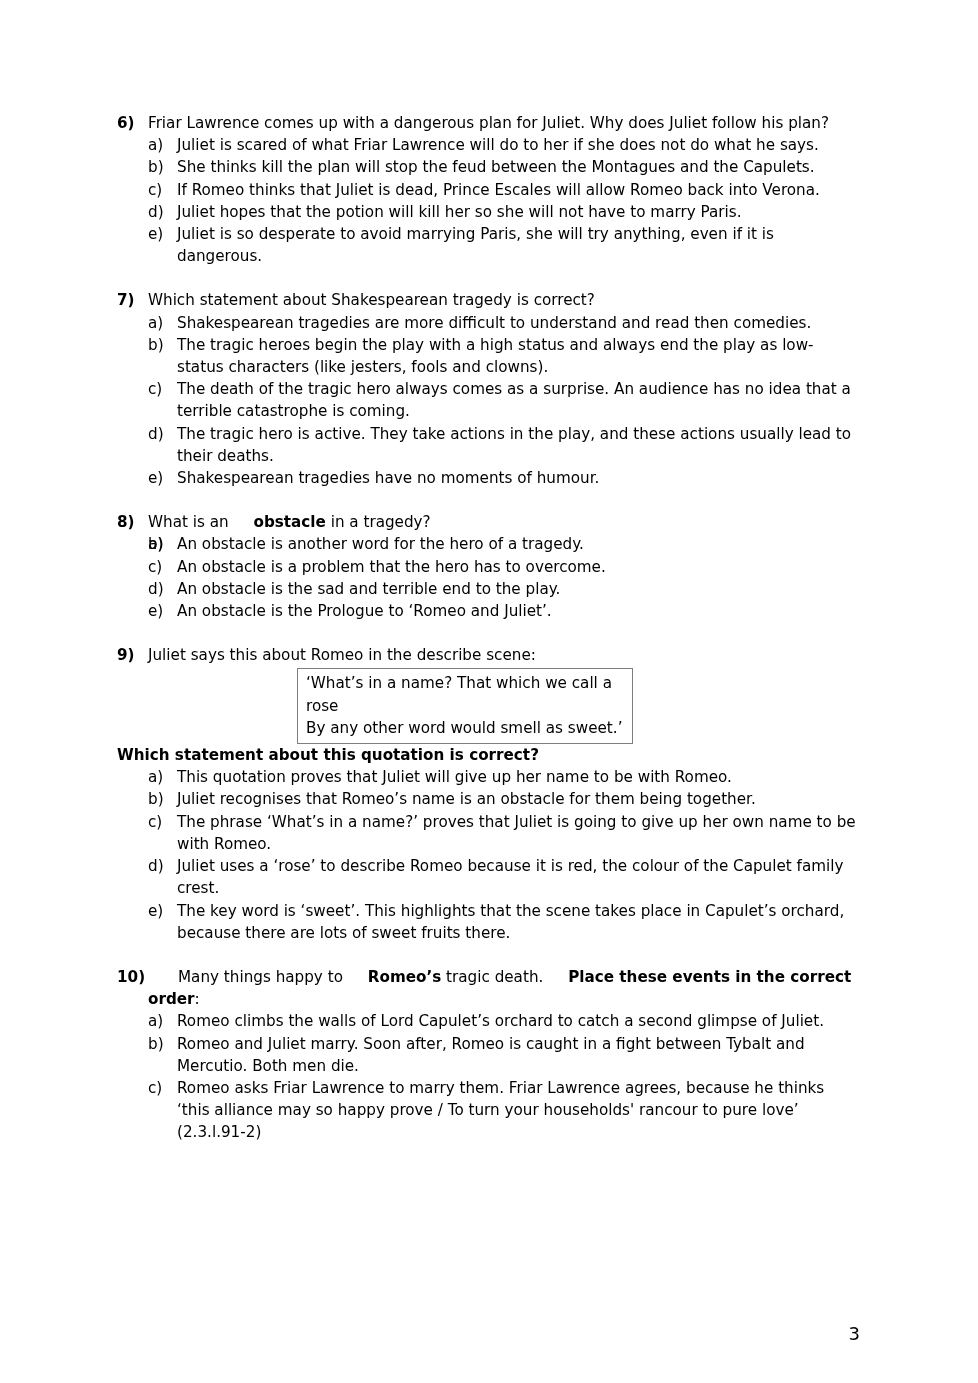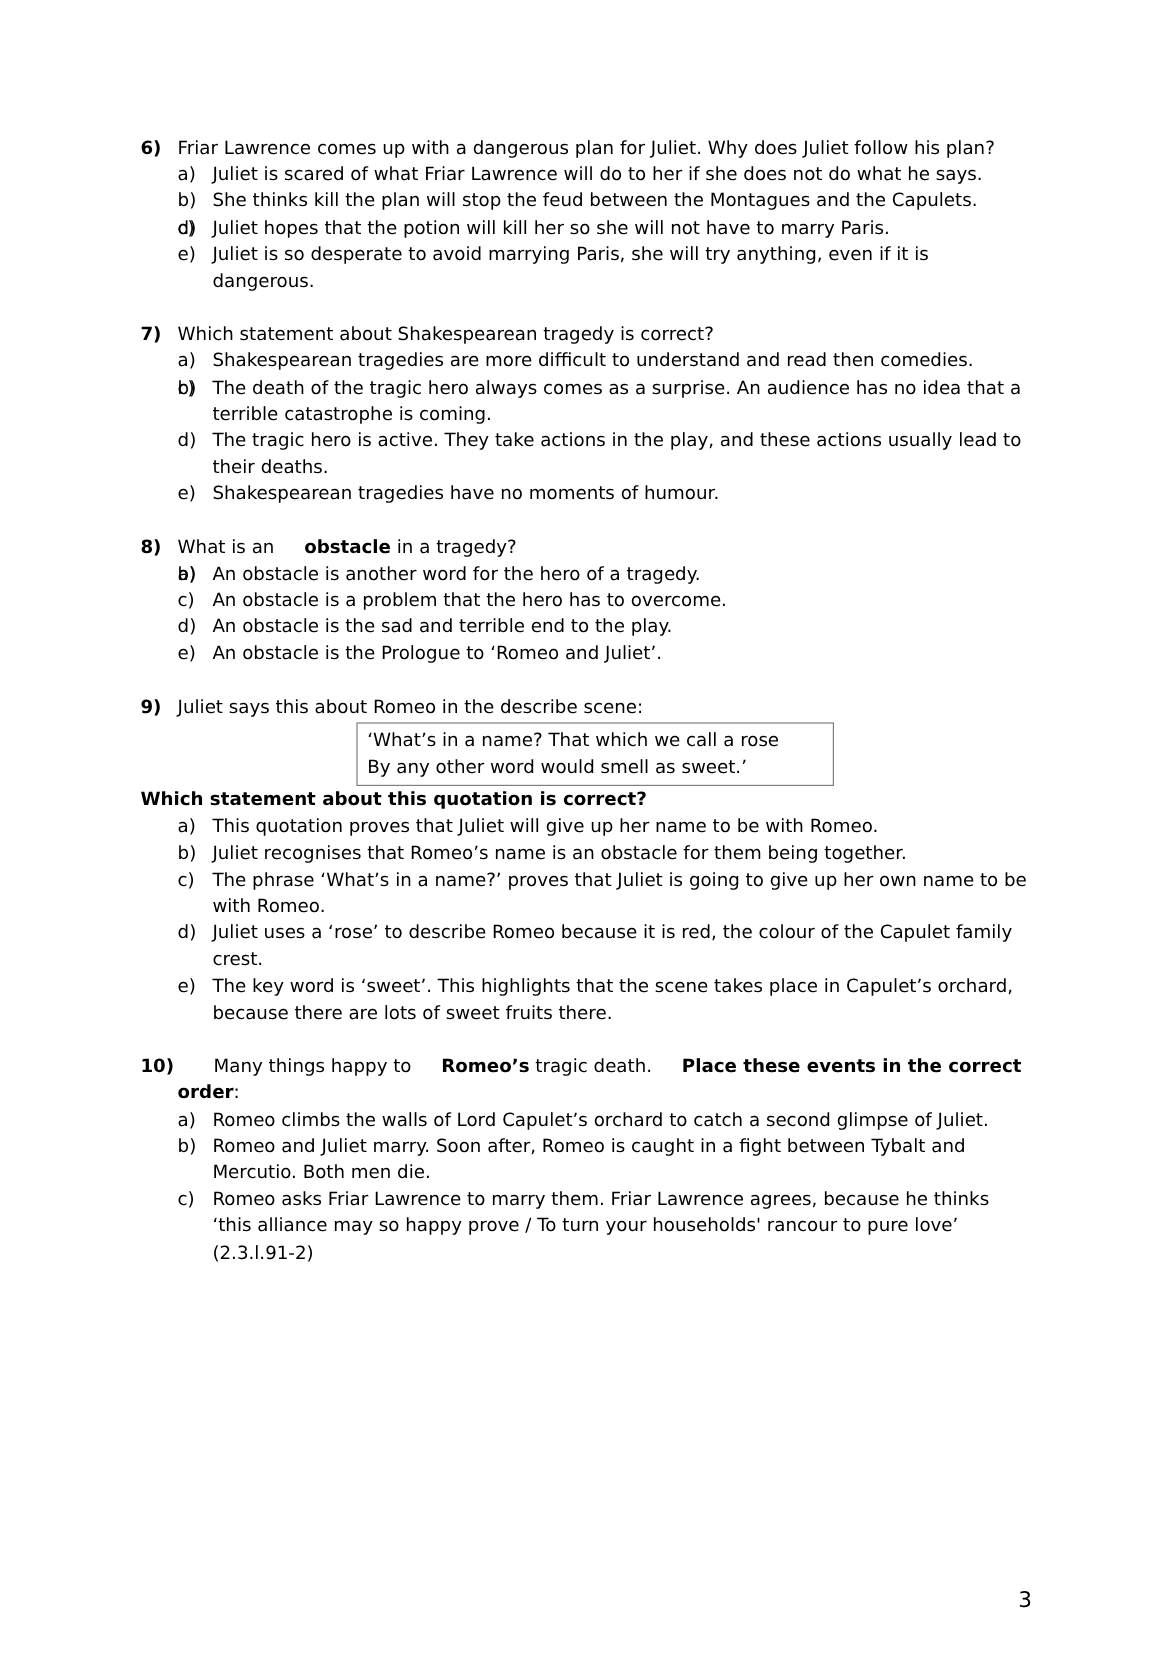--- a/index.html
+++ b/index.html
@@ -72,21 +72,21 @@
   }
 
   .bold { font-weight: bold; margin-left: 20px; }
 
   
   .quotewrap {
     padding-left: 180px;
     padding-top: 2px;
   }
   .quotebox {
-    width: 398px;
+    width: 336px;
     box-sizing: border-box;
     border: 1px solid #7f7f7f;
     padding: 3px 6px 4px 8px;
     line-height: 22.2px;
   }
   .quotebox p { margin: 0; }
 
   .subheading {
     font-weight: bold;
     margin: 0;
@@ -105,30 +105,30 @@
 </head>
 <body>
 
 <div class="page">
   <div class="content" id="content-root">
       <div class="qblock">
         <div class="qline"><span class="qnum">6)</span><span class="qtext"><span>Friar Lawrence comes up with a dangerous plan for Juliet. Why does Juliet follow his plan?</span></span></div>
         <ul class="opts">
           <li class="opt"><span class="optmark">a)</span><span>Juliet is scared of what Friar Lawrence will do to her if she does not do what he says.</span></li>
           <li class="opt"><span class="optmark">b)</span><span>She thinks kill the plan will stop the feud between the Montagues and the Capulets.</span></li>
-          <li class="opt"><span class="optmark">c)</span></li>
+          <li class="opt"><span class="optmark">c)</span><span>If Romeo thinks that Juliet is dead, Prince Escales will allow Romeo back into Verona.</span></li>
           <li class="opt"><span class="optmark">d)</span><span>Juliet hopes that the potion will kill her so she will not have to marry Paris.</span></li>
           <li class="opt"><span class="optmark">e)</span><span>Juliet is so desperate to avoid marrying Paris, she will try anything, even if it is dangerous.</span></li>
         </ul>
       </div>
       <div class="qblock">
         <div class="qline"><span class="qnum">7)</span><span class="qtext"><span>Which statement about Shakespearean tragedy is correct?</span></span></div>
         <ul class="opts">
           <li class="opt"><span class="optmark">a)</span><span>Shakespearean tragedies are more difficult to understand and read then comedies.</span></li>
-          <li class="opt"><span class="optmark">b)</span></li>
+          <li class="opt"><span class="optmark">b)</span><span>The tragic heroes begin the play with a high status and always end the play as low-status characters (like jesters, fools and clowns).</span></li>
           <li class="opt"><span class="optmark">c)</span><span>The death of the tragic hero always comes as a surprise. An audience has no idea that a terrible catastrophe is coming.</span></li>
           <li class="opt"><span class="optmark">d)</span><span>The tragic hero is active. They take actions in the play, and these actions usually lead to their deaths.</span></li>
           <li class="opt"><span class="optmark">e)</span><span>Shakespearean tragedies have no moments of humour.</span></li>
         </ul>
       </div>
       <div class="qblock">
         <div class="qline"><span class="qnum">8)</span><span class="qtext"><span>What is an </span><span class="bold">obstacle</span><span> in a tragedy?</span></span></div>
         <ul class="opts">
           <li class="opt"><span class="optmark">a)</span></li>
           <li class="opt"><span class="optmark">b)</span><span>An obstacle is another word for the hero of a tragedy.</span></li>

